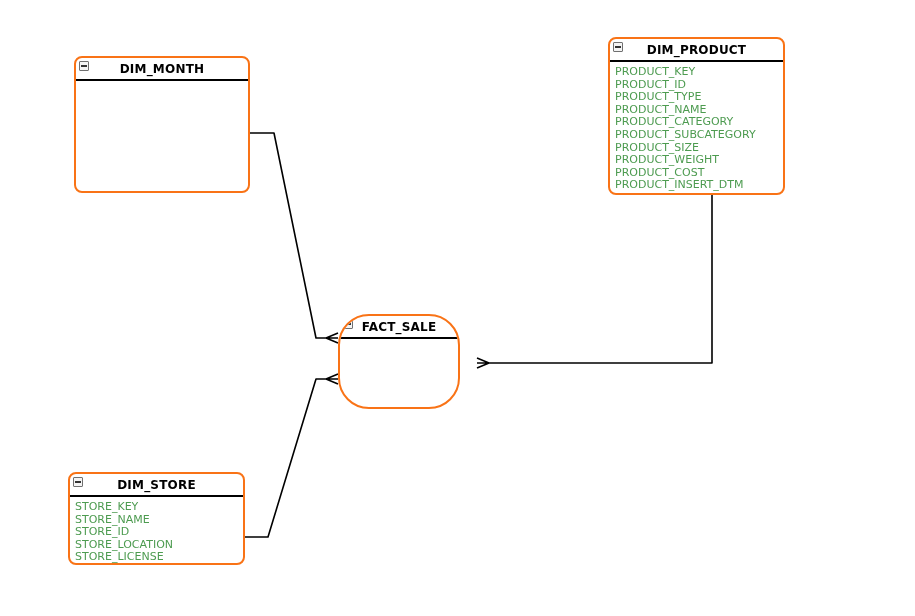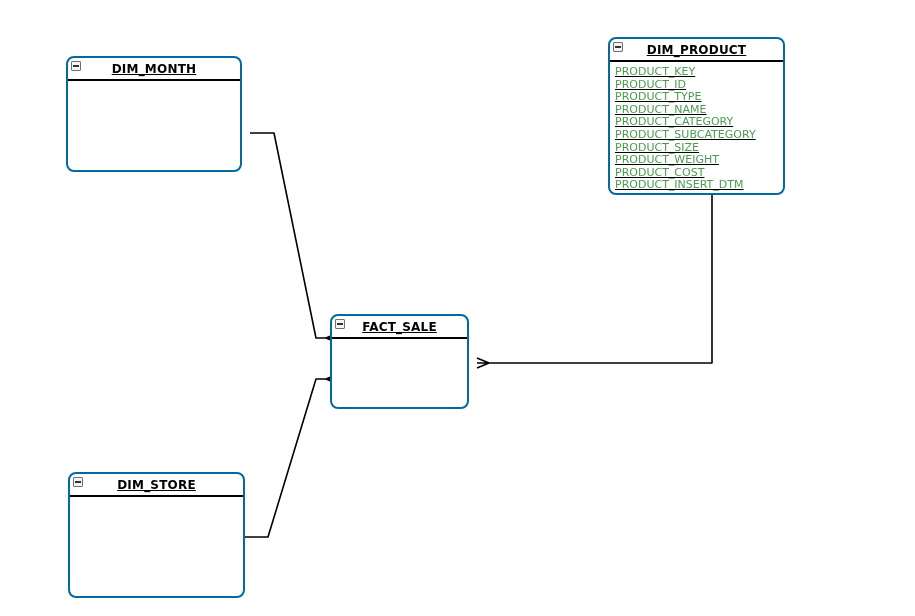--- a/index.html
+++ b/index.html
@@ -24,29 +24,28 @@
     stroke: #000000;
     stroke-width: 1.6;
     fill: none;
     stroke-linejoin: round;
     pointer-events: stroke;
   }
 
   .entity {
     position: absolute;
     background: #ffffff;
-    border: 2px solid #0369a1;
+    border: 2px solid #f97316;
     border-radius: 8px;
     overflow: hidden;
-    text-decoration: underline;
   }
-  .entity--dim-month  { left: 66px;  top: 56px;  width: 176px; height: 116px; }
+  .entity--dim-month  { left: 74px;  top: 56px;  width: 176px; height: 137px; }
   .entity--dim-product{ left: 608px; top: 37px;  width: 177px; height: 158px; }
-  .entity--fact-sale  { left: 330px; top: 314px; width: 139px; height: 95px;  }
-  .entity--dim-store  { left: 68px;  top: 472px; width: 177px; height: 126px; }
+  .entity--fact-sale  { left: 338px; top: 314px; width: 122px; height: 95px; border-radius: 31px;  }
+  .entity--dim-store  { left: 68px;  top: 472px; width: 177px; height: 93px; }
 
   .entity-header {
     position: relative;
     height: 23px;
     border-bottom: 2px solid #000000;
     display: flex;
     align-items: center;
     justify-content: center;
   }
   .entity-title {
@@ -128,15 +127,23 @@
       <span class="collapse-icon"></span>
       <span class="entity-title">FACT_SALE</span>
     </div>
   </div>
 
   <div class="entity entity--dim-store">
     <div class="entity-header">
       <span class="collapse-icon"></span>
       <span class="entity-title">DIM_STORE</span>
     </div>
+    <div class="entity-fields">
+        <div class="field-row">STORE_KEY</div>
+        <div class="field-row">STORE_NAME</div>
+        <div class="field-row">STORE_ID</div>
+        <div class="field-row">STORE_LOCATION</div>
+        <div class="field-row">STORE_LICENSE</div>
+        <div class="field-row">STORE_INSERT_DTM</div>
+      </div>
   </div>
 
 </div>
 
 </body></html>

